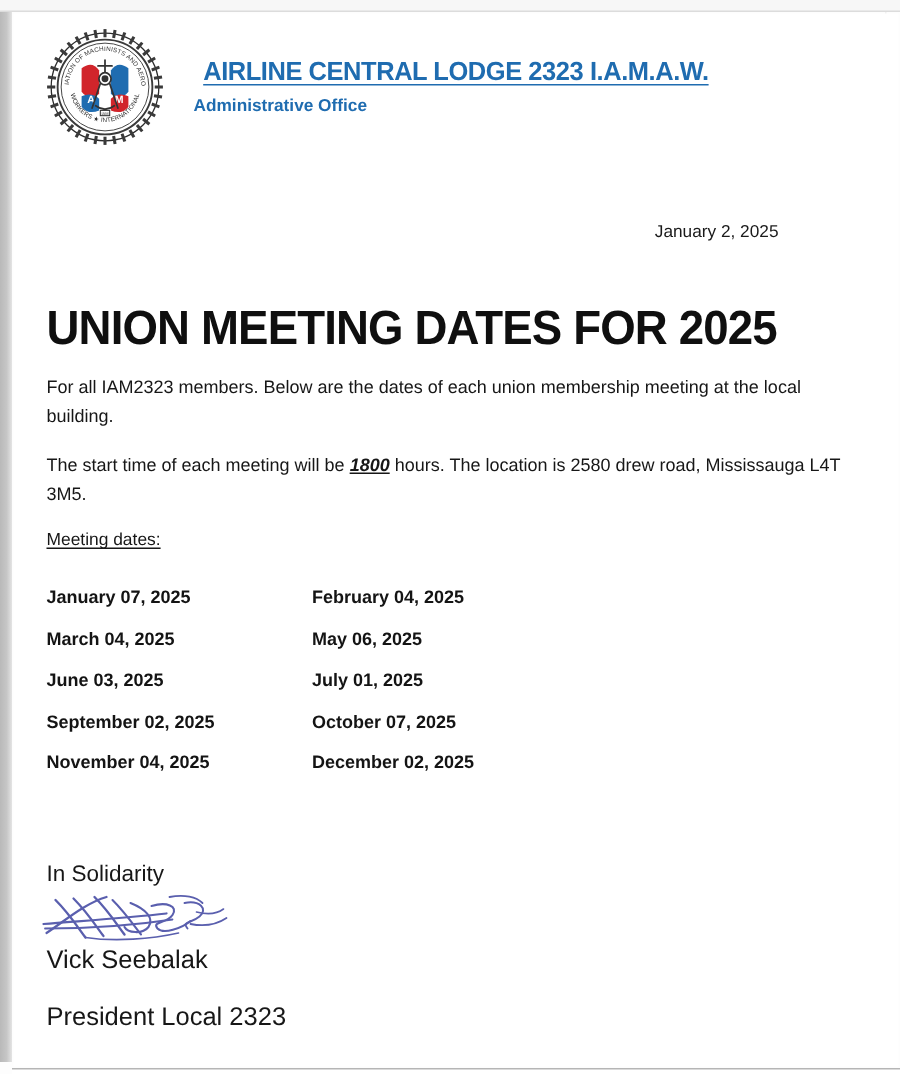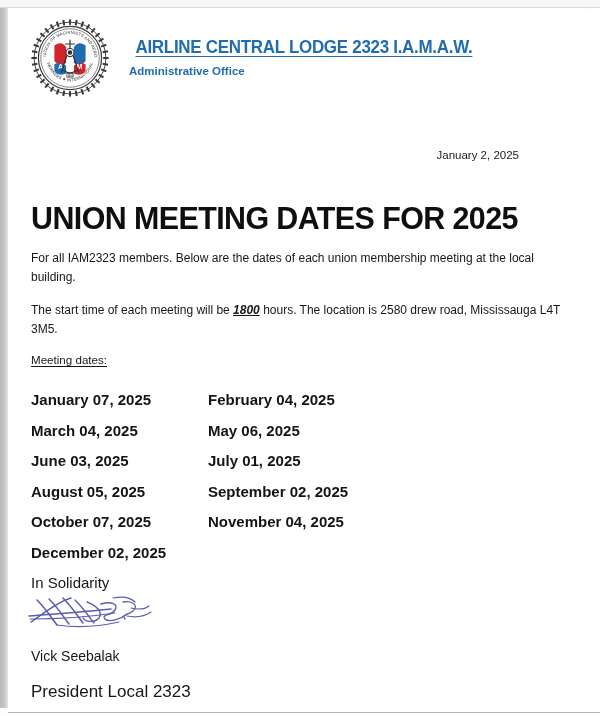--- a/index.html
+++ b/index.html
@@ -153,21 +153,21 @@
   .dates {
     position: absolute;
     top: 382px;
     left: 22px;
     right: 22px;
     display: grid;
     grid-template-columns: 177px 1fr;
     row-gap: 13.5px;
   }
   .date-cell {
-    font-size: 15px;
+    font-size: 12px;
     font-weight: bold;
     color: #141414;
     white-space: nowrap;
   }
 
   
   .sig-block {
     position: absolute;
     left: 22px;
     top: 565px;
@@ -176,23 +176,23 @@
   .sig-salutation {
     font-size: 15px;
     color: #171717;
   }
   .sig-mark {
     height: 38px;
     margin: 1px 0 0 -4px;
     width: 150px;
   }
   .sig-name {
-    font-size: 14px;
-    color: #171717;
-    margin-top: 18px;
+    font-size: 17px;
+    color: #171717;
+    margin-top: 0;
   }
   .sig-role {
     font-size: 17px;
     color: #171717;
     margin-top: 18px;
   }
 </style>
 </head>
 <body>
 
@@ -309,21 +309,20 @@
       <p class="section-label">Meeting dates:</p>
     </div>
 
     <div class="dates">
       <div class="date-cell">January 07, 2025</div>
       <div class="date-cell">February 04, 2025</div>
       <div class="date-cell">March 04, 2025</div>
       <div class="date-cell">May 06, 2025</div>
       <div class="date-cell">June 03, 2025</div>
       <div class="date-cell">July 01, 2025</div>
-      <div class="date-cell">August 05, 2025</div>
       <div class="date-cell">September 02, 2025</div>
       <div class="date-cell">October 07, 2025</div>
       <div class="date-cell">November 04, 2025</div>
       <div class="date-cell">December 02, 2025</div>
     </div>
 
     <div class="sig-block">
       <div class="sig-salutation">In Solidarity</div>
 
       <div class="sig-mark">

